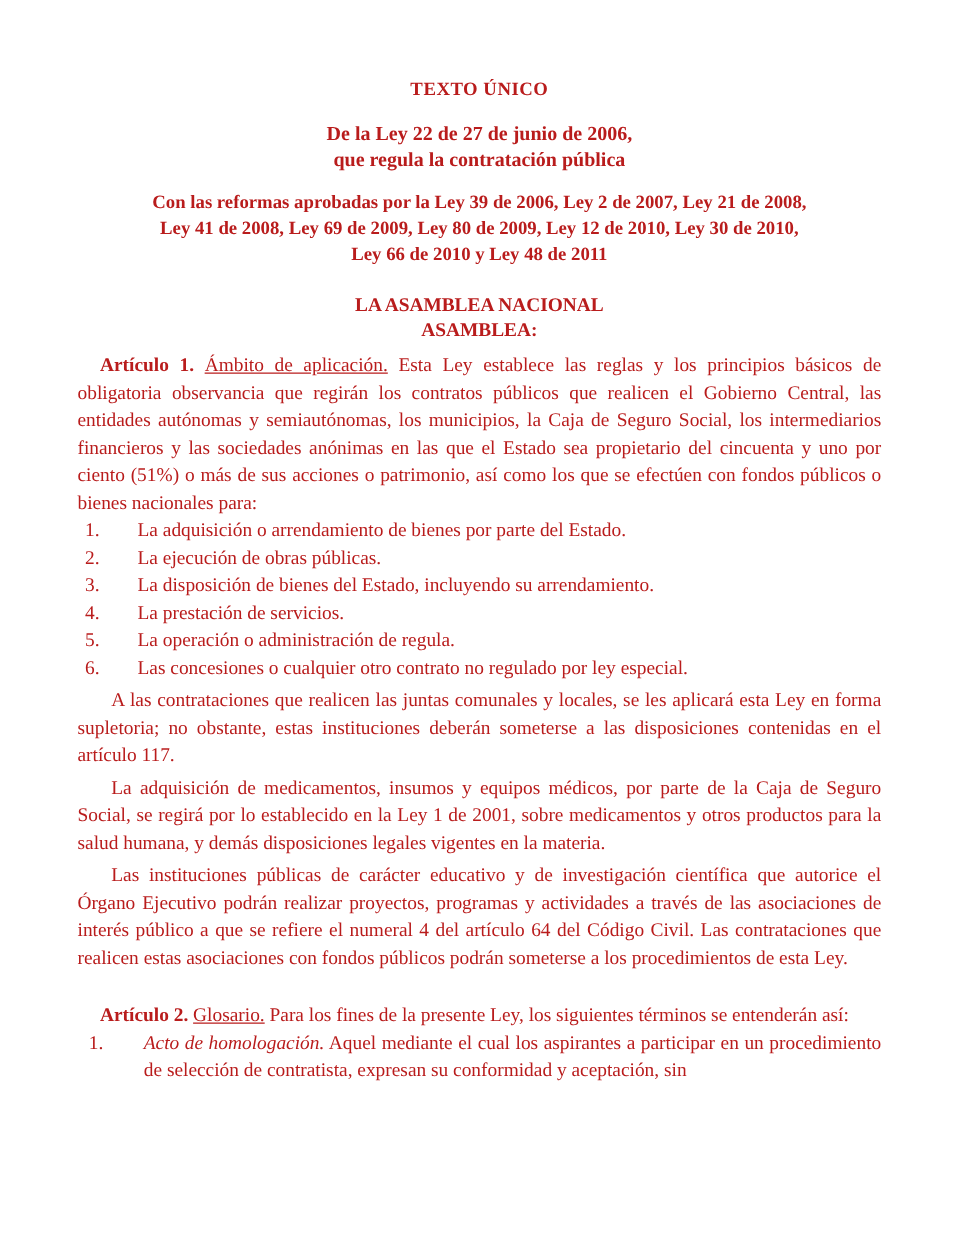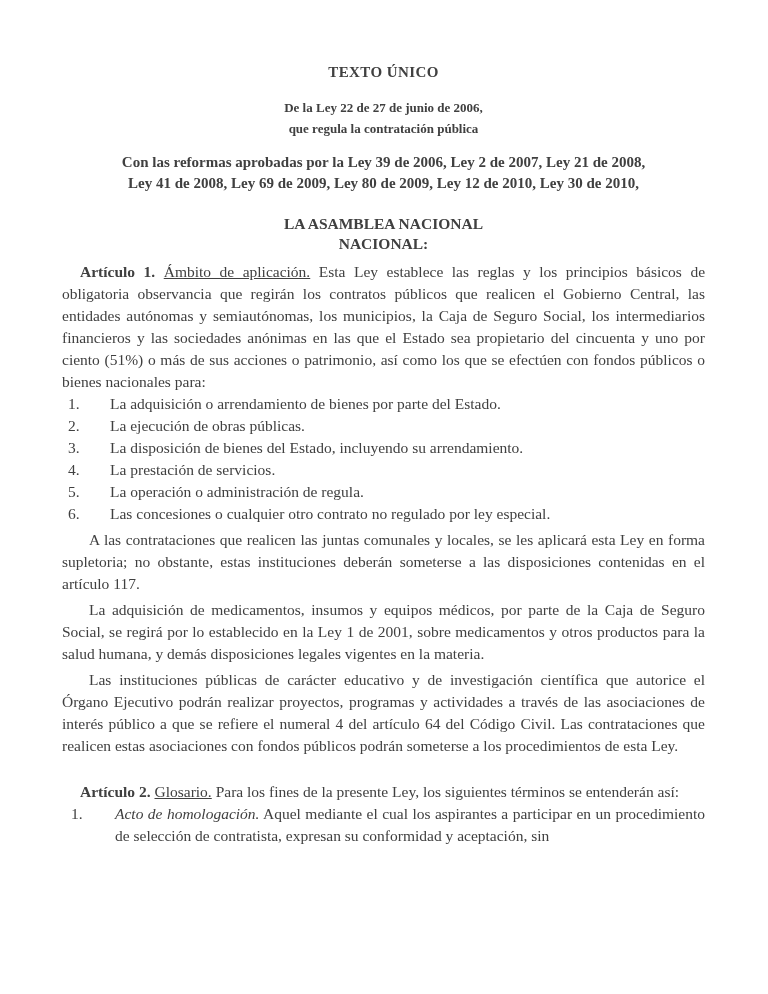--- a/index.html
+++ b/index.html
@@ -4,33 +4,33 @@
 <style>
   html, body { margin: 0; padding: 0; background: #ffffff; }
   .page {
     position: relative;
     width: 768px;
     height: 994px;
     box-sizing: border-box;
     background: #ffffff;
     padding: 64px 63px 0 62px;
     font-family: "Liberation Serif", serif;
-    color: #404040;
+    color: #b91c1c;
     overflow: hidden;
   }
   .doc-type {
     margin: 0;
     font-size: 15px;
     font-weight: 700;
     letter-spacing: 0.4px;
     text-align: center;
   }
   .main-title {
     margin: 16px 0 0 0;
-    font-size: 13px;
+    font-size: 16px;
     font-weight: 700;
     line-height: 21px;
     text-align: center;
   }
   .reforms {
     margin: 13px 0 0 0;
     font-size: 15px;
     font-weight: 700;
     line-height: 21px;
     text-align: center;
@@ -85,25 +85,26 @@
   <p class="doc-type">TEXTO ÚNICO</p>
 
   <div class="main-title">
     <div>De la Ley 22 de  27 de  junio de 2006,</div>
     <div>que regula la contratación pública</div>
   </div>
 
   <div class="reforms">
     <div>Con las reformas aprobadas por la Ley 39 de 2006, Ley 2 de 2007, Ley 21 de 2008,</div>
     <div>Ley 41 de 2008,  Ley 69 de 2009, Ley 80 de 2009, Ley 12 de 2010, Ley 30 de 2010,</div>
+    <div>Ley 66 de 2010 y Ley 48 de 2011</div>
   </div>
 
   <div class="assembly">
     <div>LA ASAMBLEA NACIONAL</div>
-    <div>NACIONAL:</div>
+    <div>ASAMBLEA:</div>
   </div>
 
 
   <div class="doc-body">
 
     <p class="lead">
       <span class="lead-label">Artículo 1.</span>
       <span class="lead-heading">Ámbito de aplicación.</span>
       <span>Esta Ley establece las reglas y los principios básicos de obligatoria observancia que regirán los contratos públicos que realicen el Gobierno Central, las entidades autónomas y semiautónomas, los municipios, la Caja de Seguro Social, los intermediarios financieros y las sociedades anónimas en las que el Estado sea propietario del cincuenta y uno por ciento (51%) o más de sus acciones o patrimonio, así como los que se efectúen con fondos públicos o bienes nacionales para:</span>
     </p>

